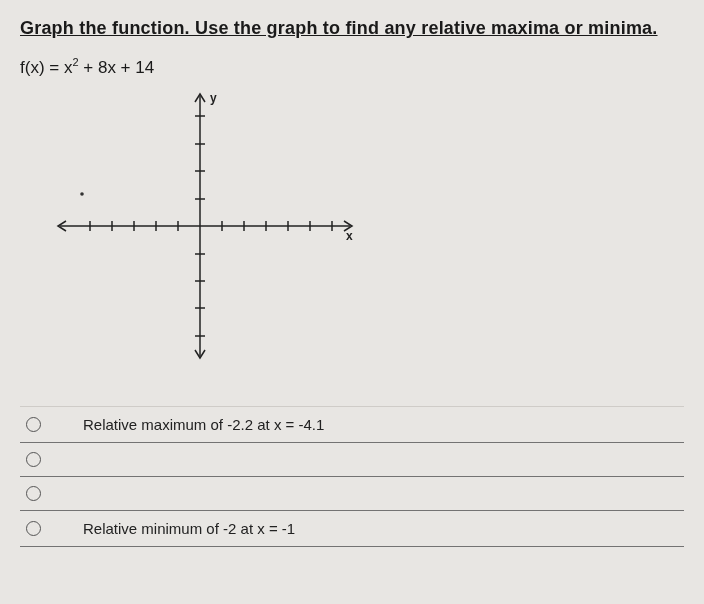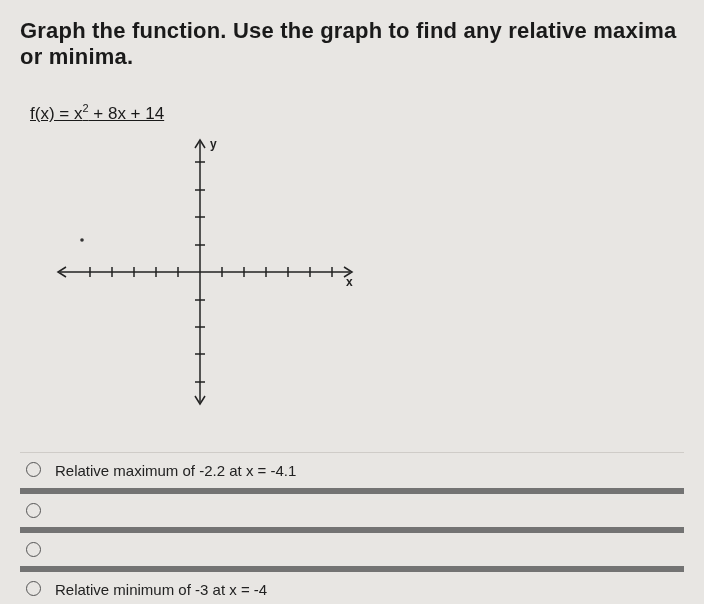--- a/index.html
+++ b/index.html
@@ -6,52 +6,54 @@
   body {
     width: 704px;
     height: 604px;
     background: #e8e6e3;
     font-family: Arial, Helvetica, sans-serif;
     color: #1a1a1a;
     padding: 18px 20px;
     position: relative;
   }
   .question-title {
-    font-size: 22px;
+    font-size: 18px;
     font-weight: bold;
-    margin-bottom: 32px;
+    margin-bottom: 17px;
     letter-spacing: 0.2px;
+    text-decoration: underline;
   }
   .formula {
     font-size: 17px;
     margin-bottom: 8px;
-    margin-left: 10px;
-    text-decoration: underline;
+    margin-left: 0;
   }
   .formula sup { font-size: 11px; vertical-align: super; }
   .graph-area {
     width: 320px;
     height: 280px;
     margin-left: 30px;
     position: relative;
     margin-bottom: 40px;
   }
   .graph-area svg {
     position: absolute;
     top: 0;
     left: 0;
   }
   .options {
     margin-top: 10px;
   }
   .option-row {
     display: flex;
+    align-items: center;
     padding: 9px 6px;
-    border-bottom: 6px solid #737373;
+    border-bottom: 1px solid #737373;
     font-size: 15px;
+    gap: 28px;
   }
   .option-row:first-child {
     border-top: 1px solid #cfccc8;
   }
   .radio {
     width: 15px;
     height: 15px;
     border: 1.5px solid #555;
     border-radius: 50%;
     margin-right: 14px;
@@ -120,15 +122,15 @@
     <span class="option-text">Relative maximum of -2.2 at x = -4.1</span>
   </div>
   <div class="option-row">
     <span class="radio"></span>
   </div>
   <div class="option-row">
     <span class="radio"></span>
   </div>
   <div class="option-row">
     <span class="radio"></span>
-    <span class="option-text">Relative minimum of -3 at x = -4</span>
+    <span class="option-text">Relative minimum of -2 at x = -1</span>
   </div>
 </div>
 
 </body></html>

